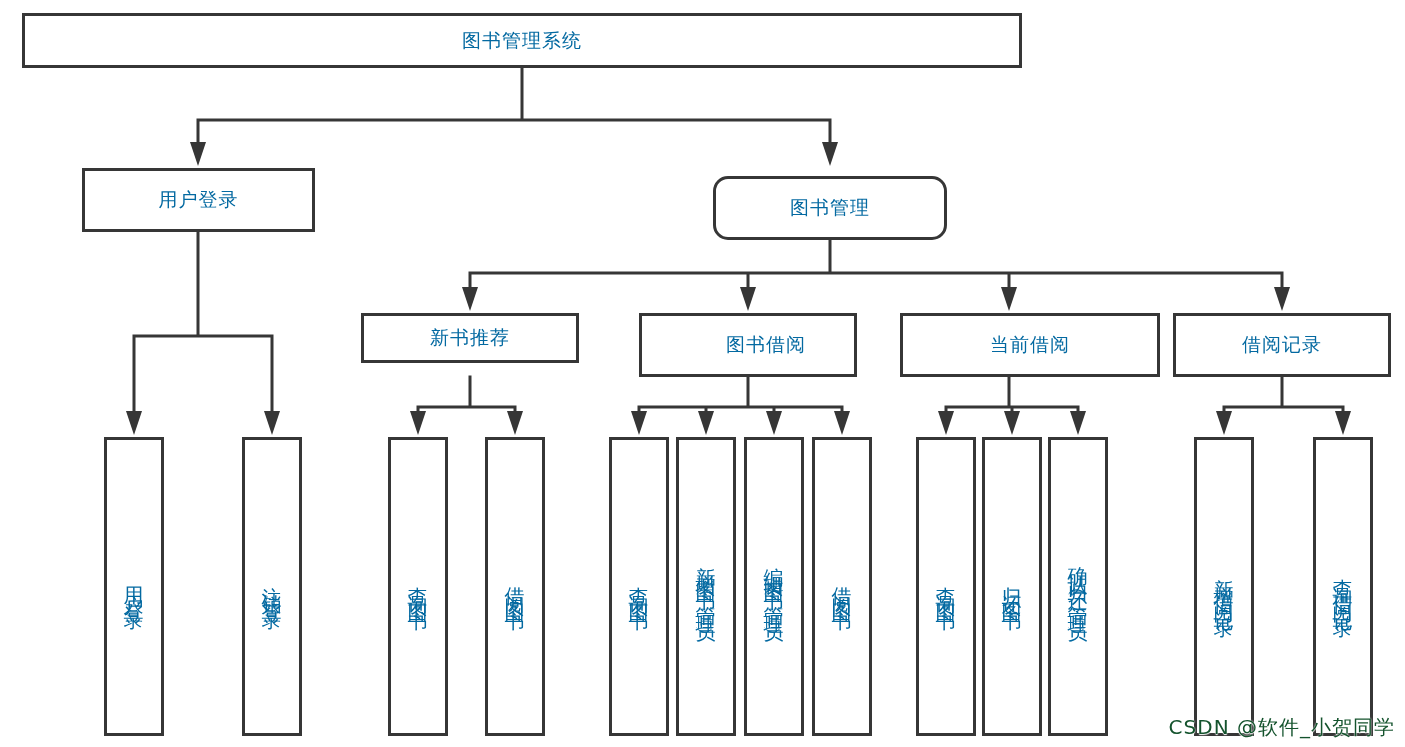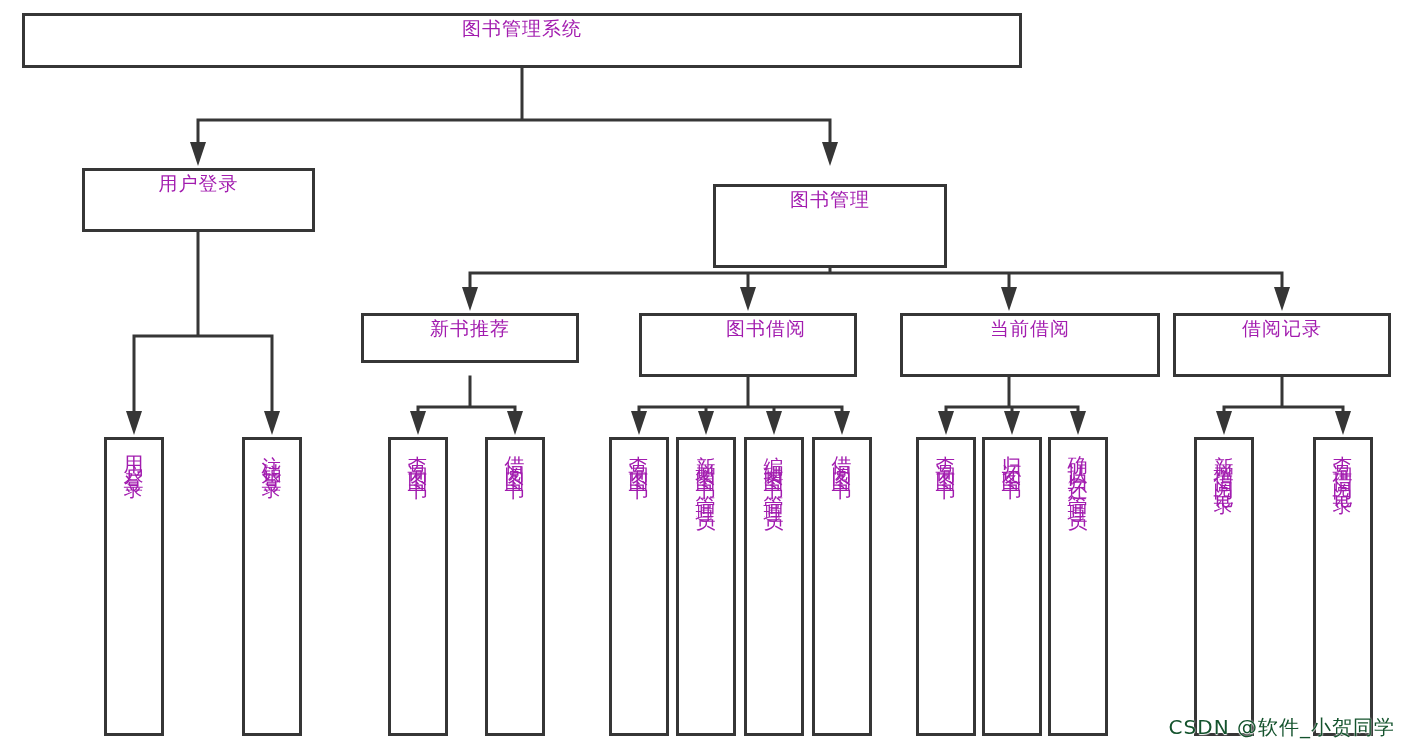--- a/index.html
+++ b/index.html
@@ -21,23 +21,23 @@
     top: 0;
     width: 1405px;
     height: 747px;
   }
   .box {
     position: absolute;
     box-sizing: border-box;
     border: 3px solid #363636;
     background: #ffffff;
     display: flex;
-    align-items: flex-start;
+    align-items: center;
     justify-content: center;
-    color: #a21caf;
+    color: #0369a1;
   }
   .hnode {
     font-size: 19px;
     letter-spacing: 1px;
   }
   .leaf .vtext {
     writing-mode: vertical-rl;
     text-orientation: mixed;
     font-size: 20px;
     letter-spacing: 8px;
@@ -100,21 +100,21 @@
     </g>
   </svg>
 
   <div class="box hnode" style="left:22px; top:13px; width:1000px; height:55px;">
     <span>图书管理系统</span>
   </div>
 
   <div class="box hnode" style="left:82px; top:168px; width:233px; height:64px;">
     <span>用户登录</span>
   </div>
-  <div class="box hnode" style="left:713px; top:184px; width:234px; height:84px;">
+  <div class="box hnode" style="left:713px; top:176px; width:234px; height:64px;border-radius:15px;">
     <span>图书管理</span>
   </div>
 
   <div class="box hnode" style="left:361px; top:313px; width:218px; height:50px;">
     <span>新书推荐</span>
   </div>
   <div class="box hnode" style="left:639px; top:313px; width:218px; height:64px;padding-left:36px;">
     <span>图书借阅</span>
   </div>
   <div class="box hnode" style="left:900px; top:313px; width:260px; height:64px;">

